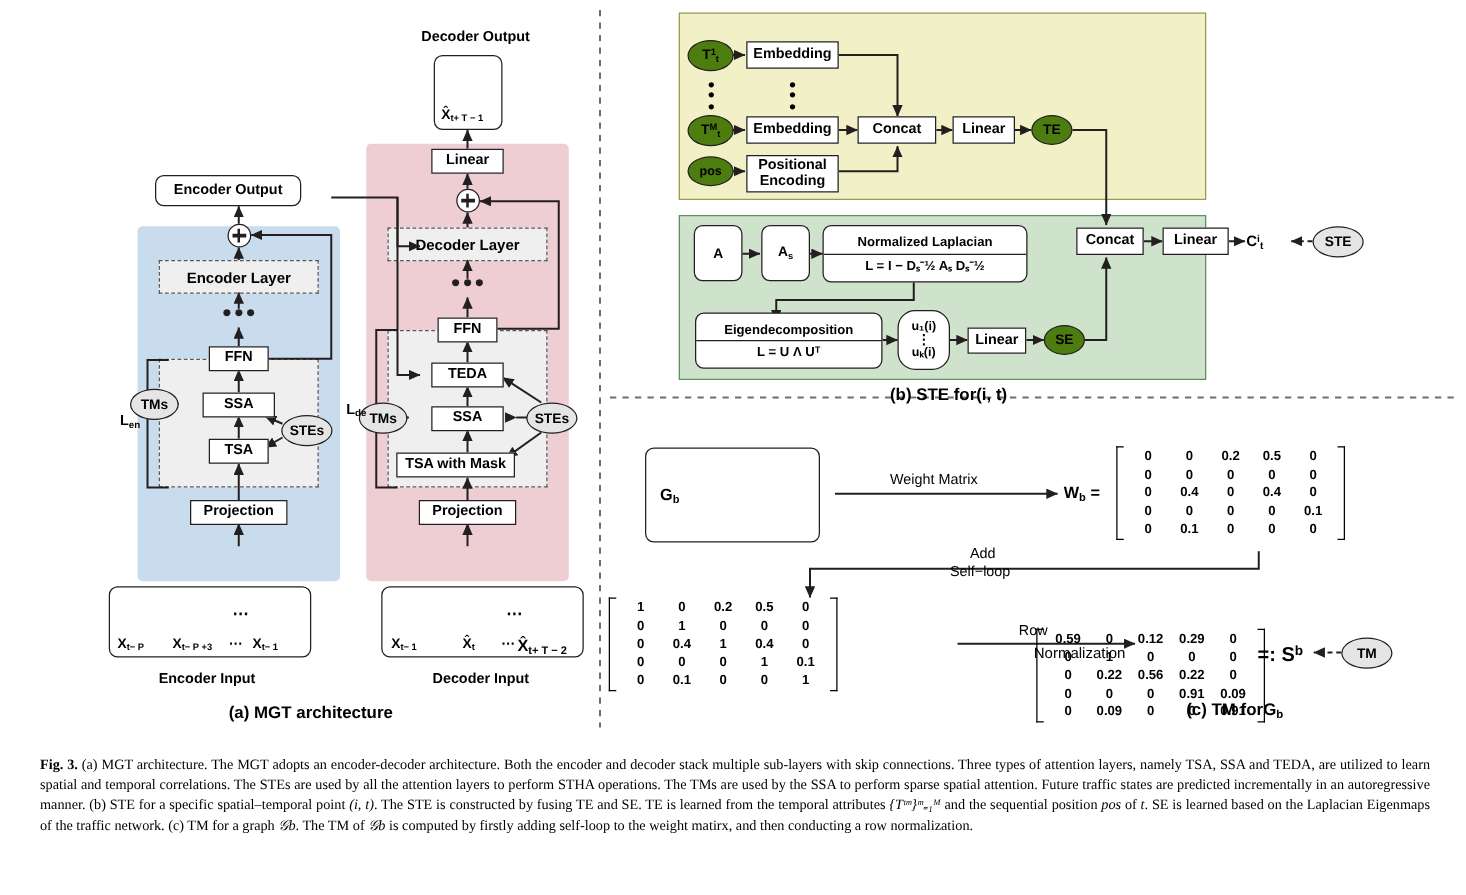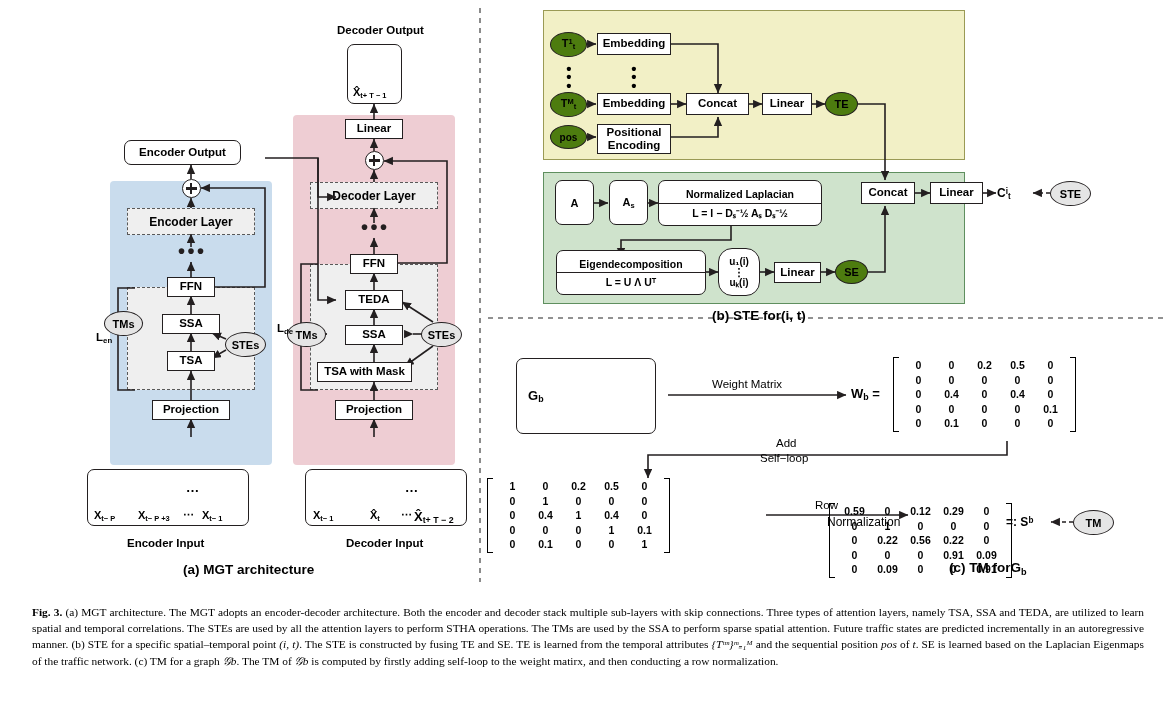--- a/index.html
+++ b/index.html
@@ -496,21 +496,21 @@
         <div class="mcell">0</div>
         <div class="mcell">0.09</div>
         <div class="mcell">0</div>
         <div class="mcell">0</div>
         <div class="mcell">0.91</div>
       </div>
     </div>
     <div class="mbrk r"></div>
   </div>
 
-  <div class="label" style="left:1006px;top:515px;font-size:12px;">
+  <div class="label" style="left:1006px;top:515px;font-size:16px;">
     <span>=:</span> <span>S</span><sup>b</sup></div>
   <div class="ellipse" style="left:1073px;top:510px;width:41px;height:25px;">TM</div>
 
   <div class="plabel" style="left:949px;top:560px;">
     <span>(c) TM for</span><span>G</span><sub>b</sub>
   </div>
 
   
   <div id="caption">
     <b>Fig. 3.</b><span> (a) MGT architecture. The MGT adopts an encoder-decoder architecture. Both the encoder and decoder stack multiple sub-layers with skip connections. Three types of attention layers, namely TSA, SSA and TEDA, are utilized to learn spatial and temporal correlations. The STEs are used by all the attention layers to perform STHA operations. The TMs are used by the SSA to perform sparse spatial attention. Future traffic states are predicted incrementally in an autoregressive manner. (b) STE for a specific spatial–temporal point </span><span class="it">(i, t)</span><span>. The STE is constructed by fusing TE and SE. TE is learned from the temporal attributes </span><span class="it">{Tᵗᵐ}ᵐ₌₁ᴹ</span><span> and the sequential position </span><span class="it">pos</span><span> of </span><span class="it">t</span><span>. SE is learned based on the Laplacian Eigenmaps of the traffic network. (c) TM for a graph </span><span class="it">𝒢b</span><span>. The TM of </span><span class="it">𝒢b</span><span> is computed by firstly adding self-loop to the weight matirx, and then conducting a row normalization.</span>

